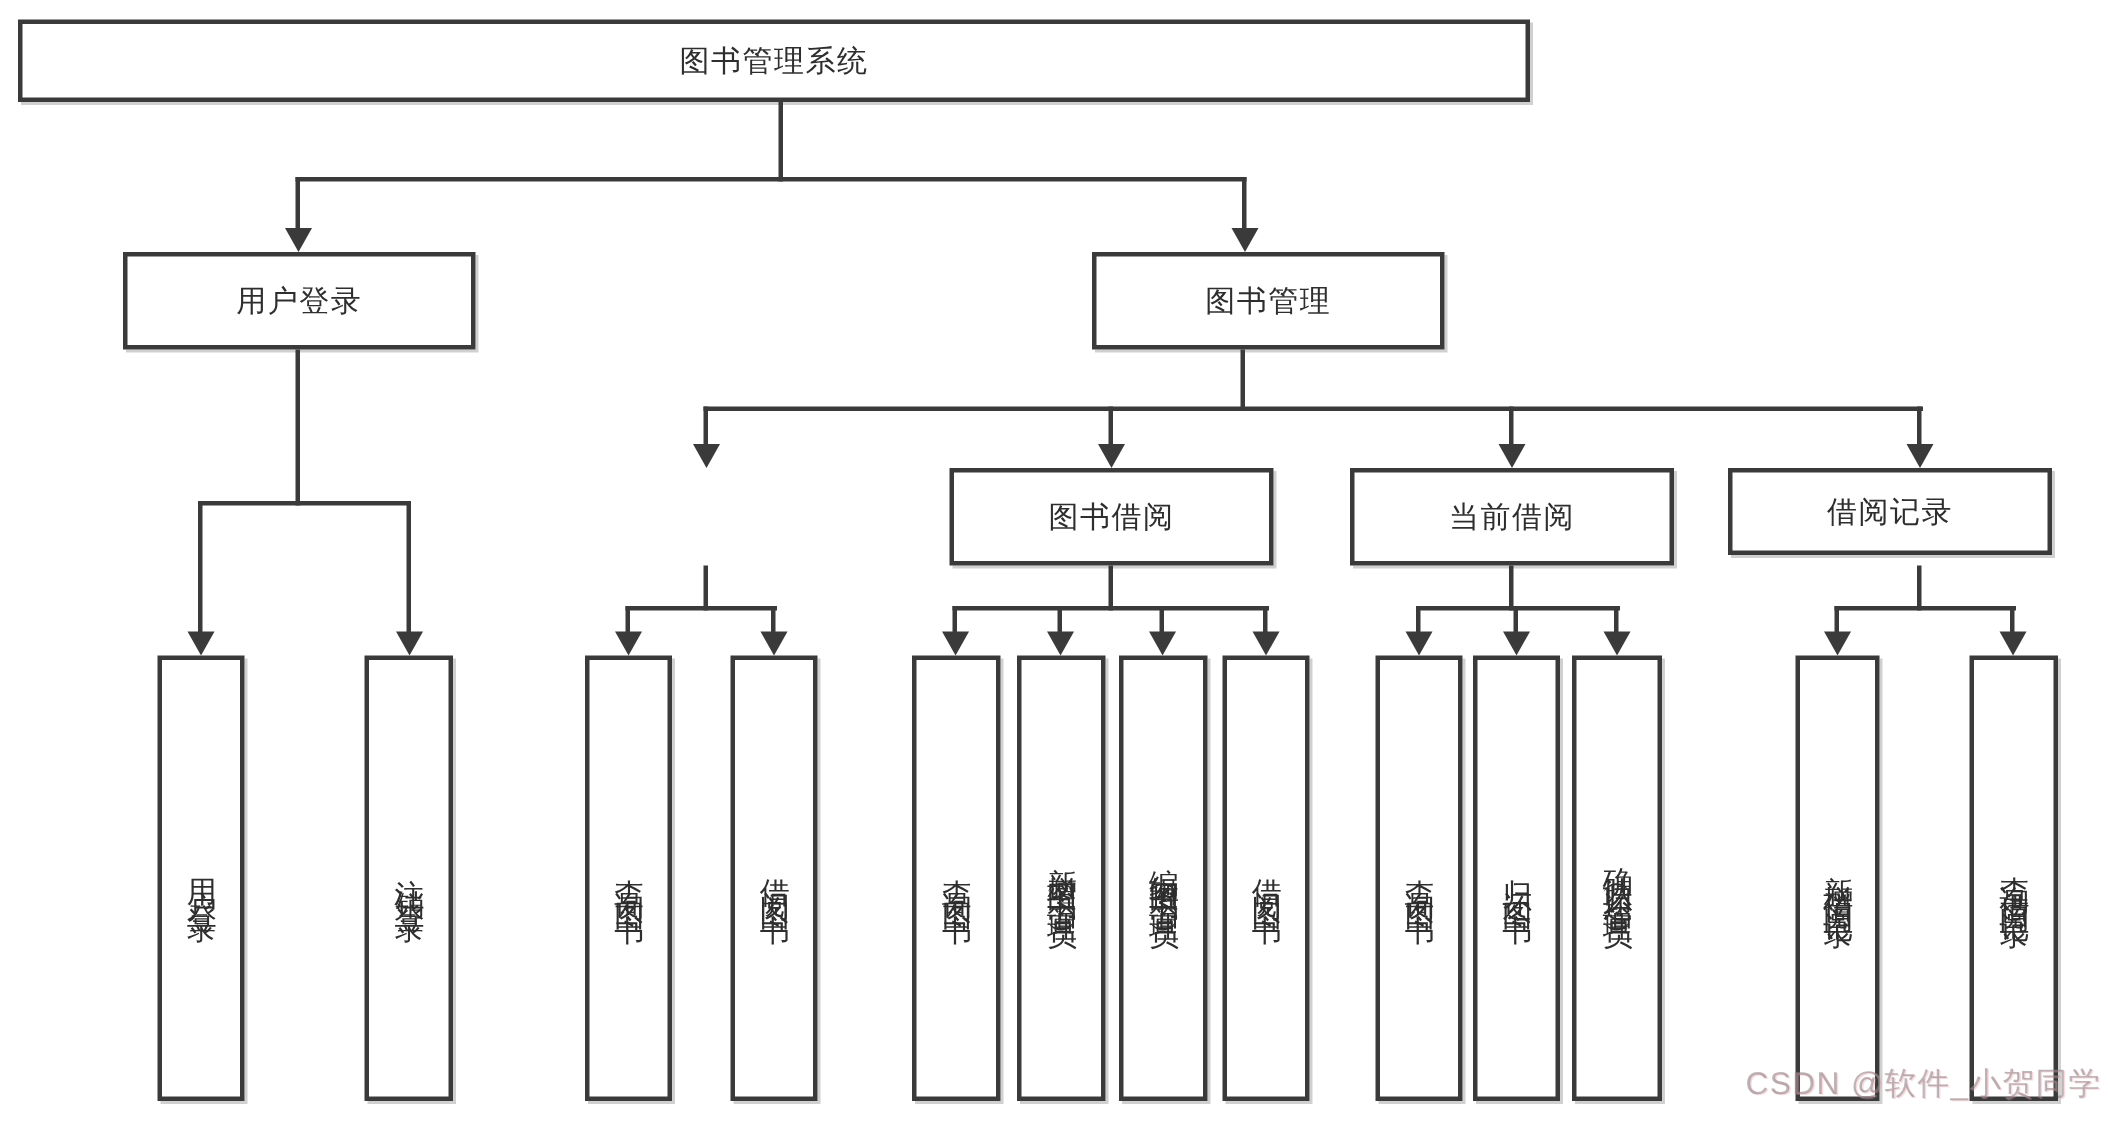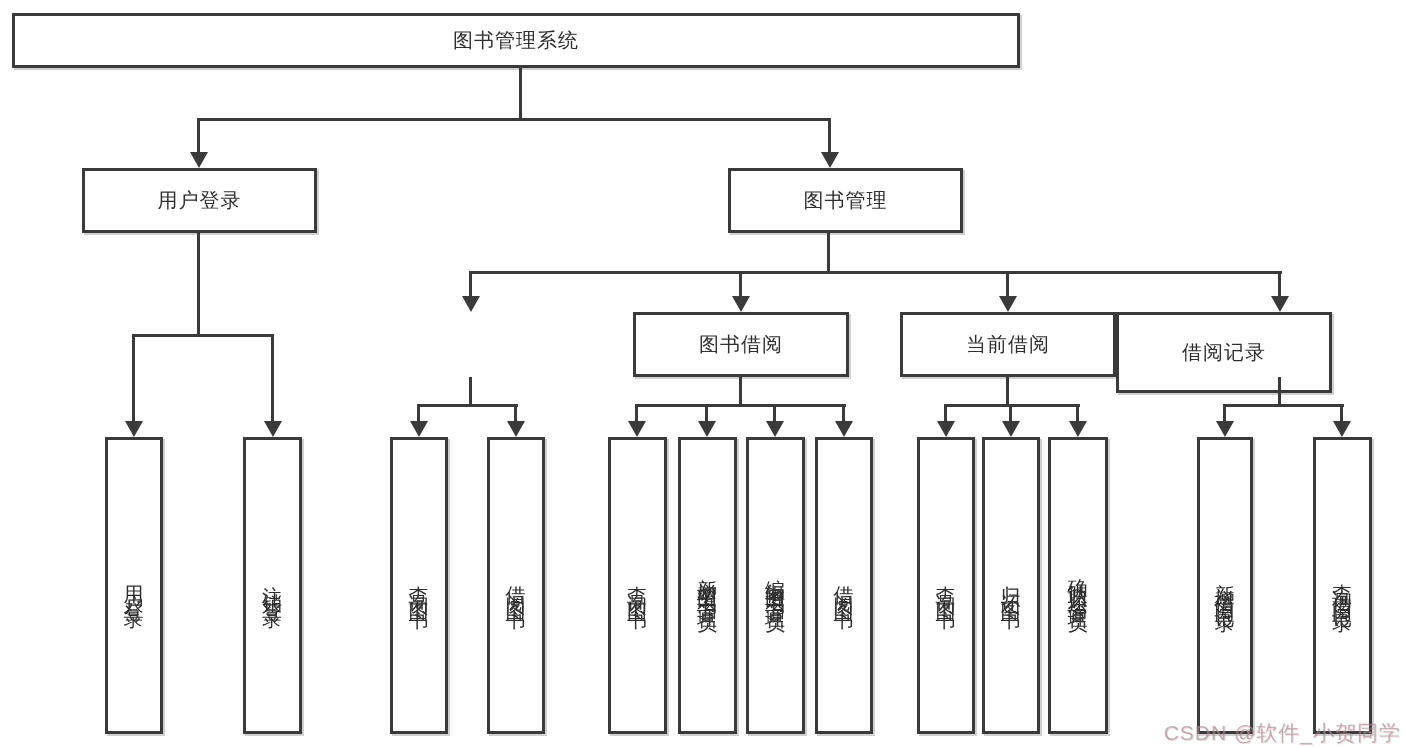--- a/index.html
+++ b/index.html
@@ -18,21 +18,21 @@
     font-size:20px;letter-spacing:8px;line-height:1;white-space:nowrap;
   }
   .vline{position:absolute;width:3px;background:#3a3a3a;}
   .hline{position:absolute;height:3px;background:#3a3a3a;}
   .arrow{
     position:absolute;width:0;height:0;
     border-left:9px solid transparent;border-right:9px solid transparent;
     border-top:16px solid #3a3a3a;
   }
   .watermark{
-    position:absolute;right:4px;bottom:0;z-index:6;
+    position:absolute;right:4px;bottom:11px;z-index:6;
     font-size:21px;letter-spacing:1px;color:rgba(148,136,139,0.62);
     text-shadow:1px 1px 0 rgba(231,151,162,0.35);white-space:nowrap;margin-left:44px;
   }
 </style>
 </head>
 <body>
 
 <div class="canvas">
 
   <div class="box" style="left:12px;top:13px;width:1008px;height:55px">
@@ -45,21 +45,21 @@
   <div class="box" style="left:728px;top:168px;width:235px;height:65px">
     <span class="hlabel">图书管理</span>
   </div>
 
   <div class="box" style="left:900px;top:312px;width:216px;height:65px">
     <span class="hlabel">当前借阅</span>
   </div>
   <div class="box" style="left:633px;top:312px;width:216px;height:65px">
     <span class="hlabel">图书借阅</span>
   </div>
-  <div class="box" style="left:1116px;top:312px;width:216px;height:81px">
+  <div class="box" style="left:1152px;top:312px;width:216px;height:58px">
     <span class="hlabel">借阅记录</span>
   </div>
 
   <div class="box" style="left:105px;top:437px;width:58px;height:297px">
     <span class="vtext">用户登录</span>
   </div>
   <div class="box" style="left:243px;top:437px;width:59px;height:297px">
     <span class="vtext">注销登录</span>
   </div>
 

